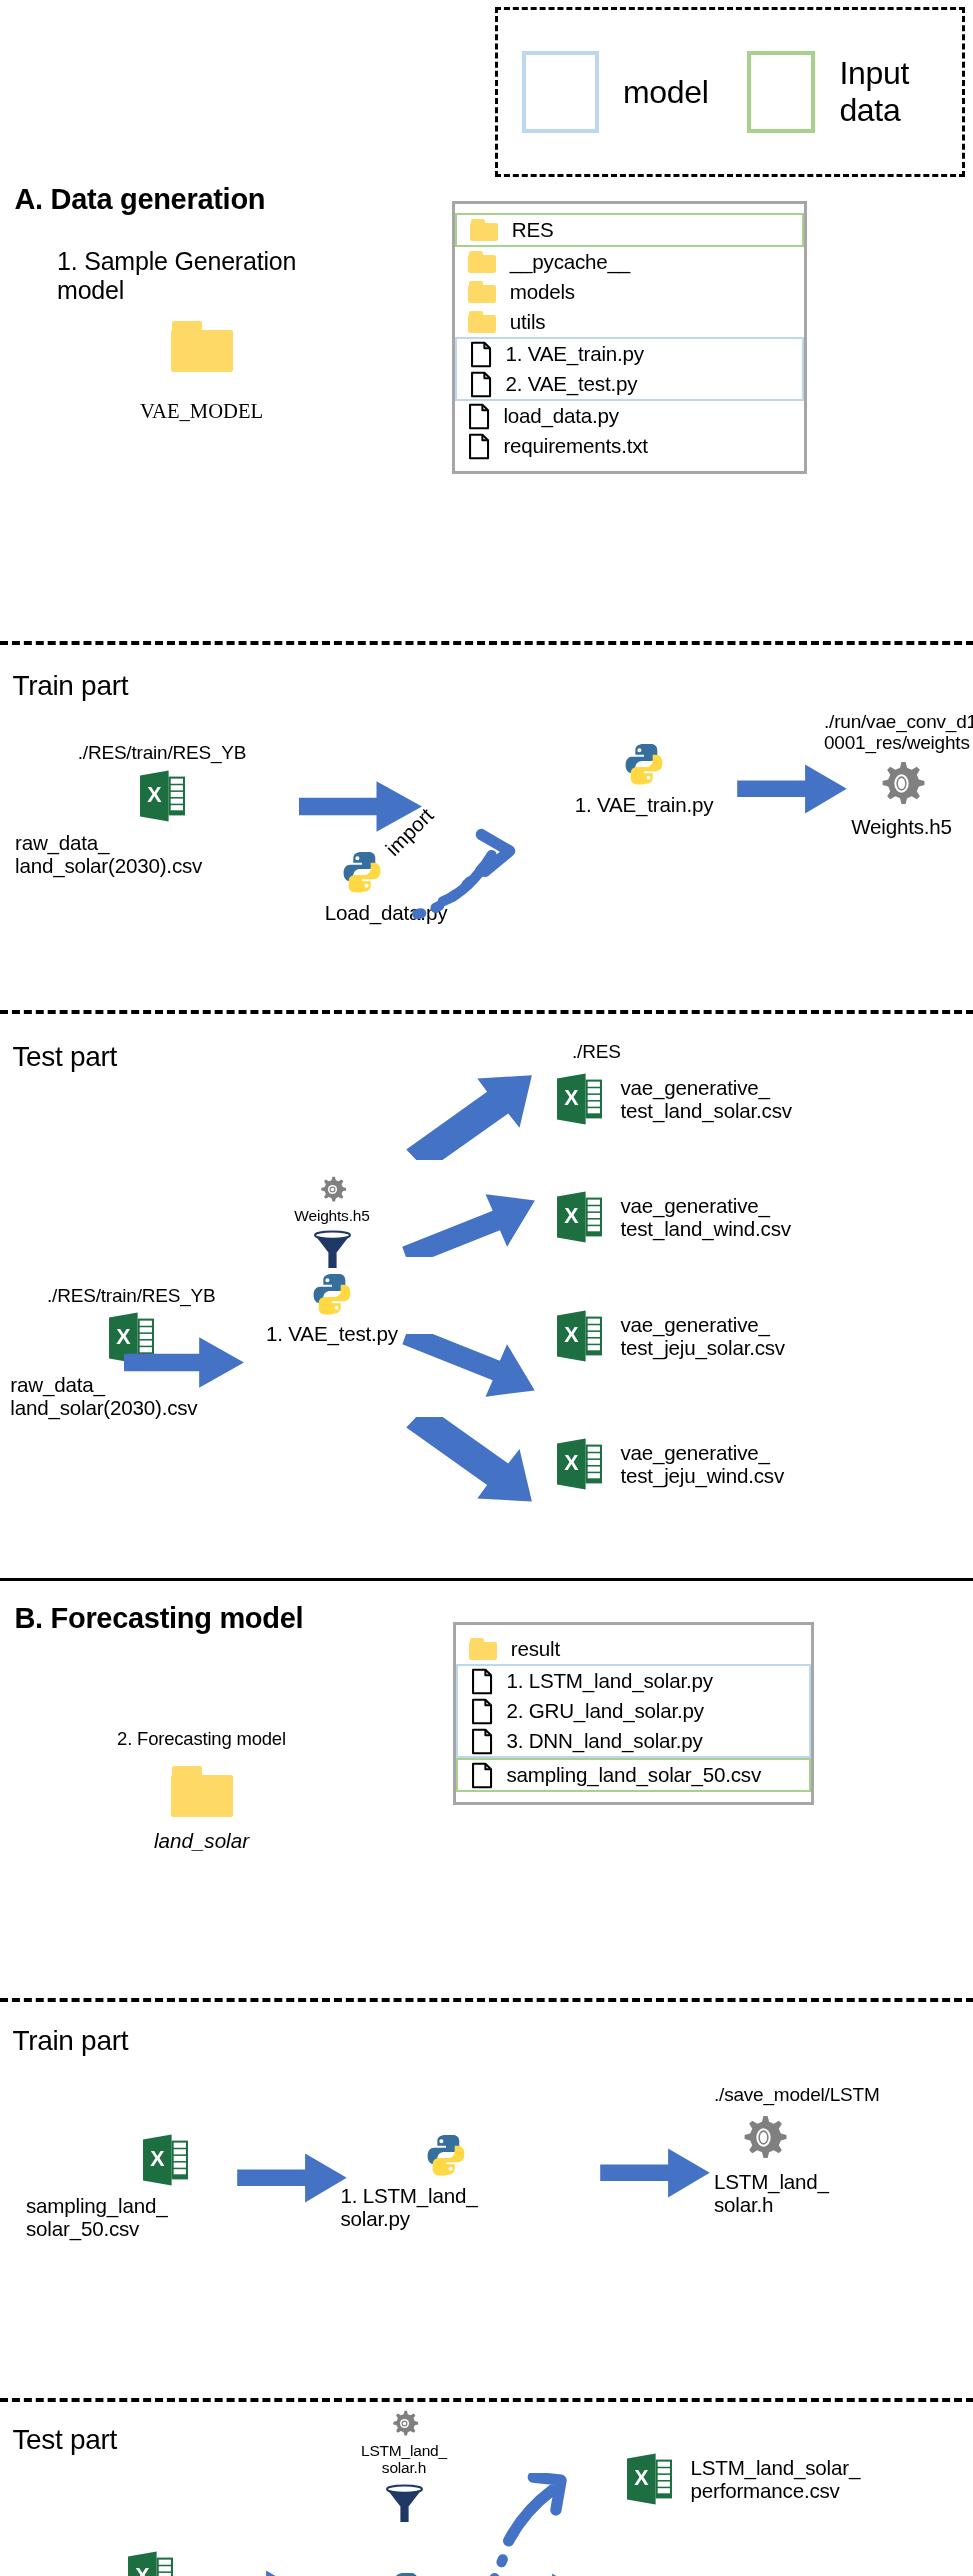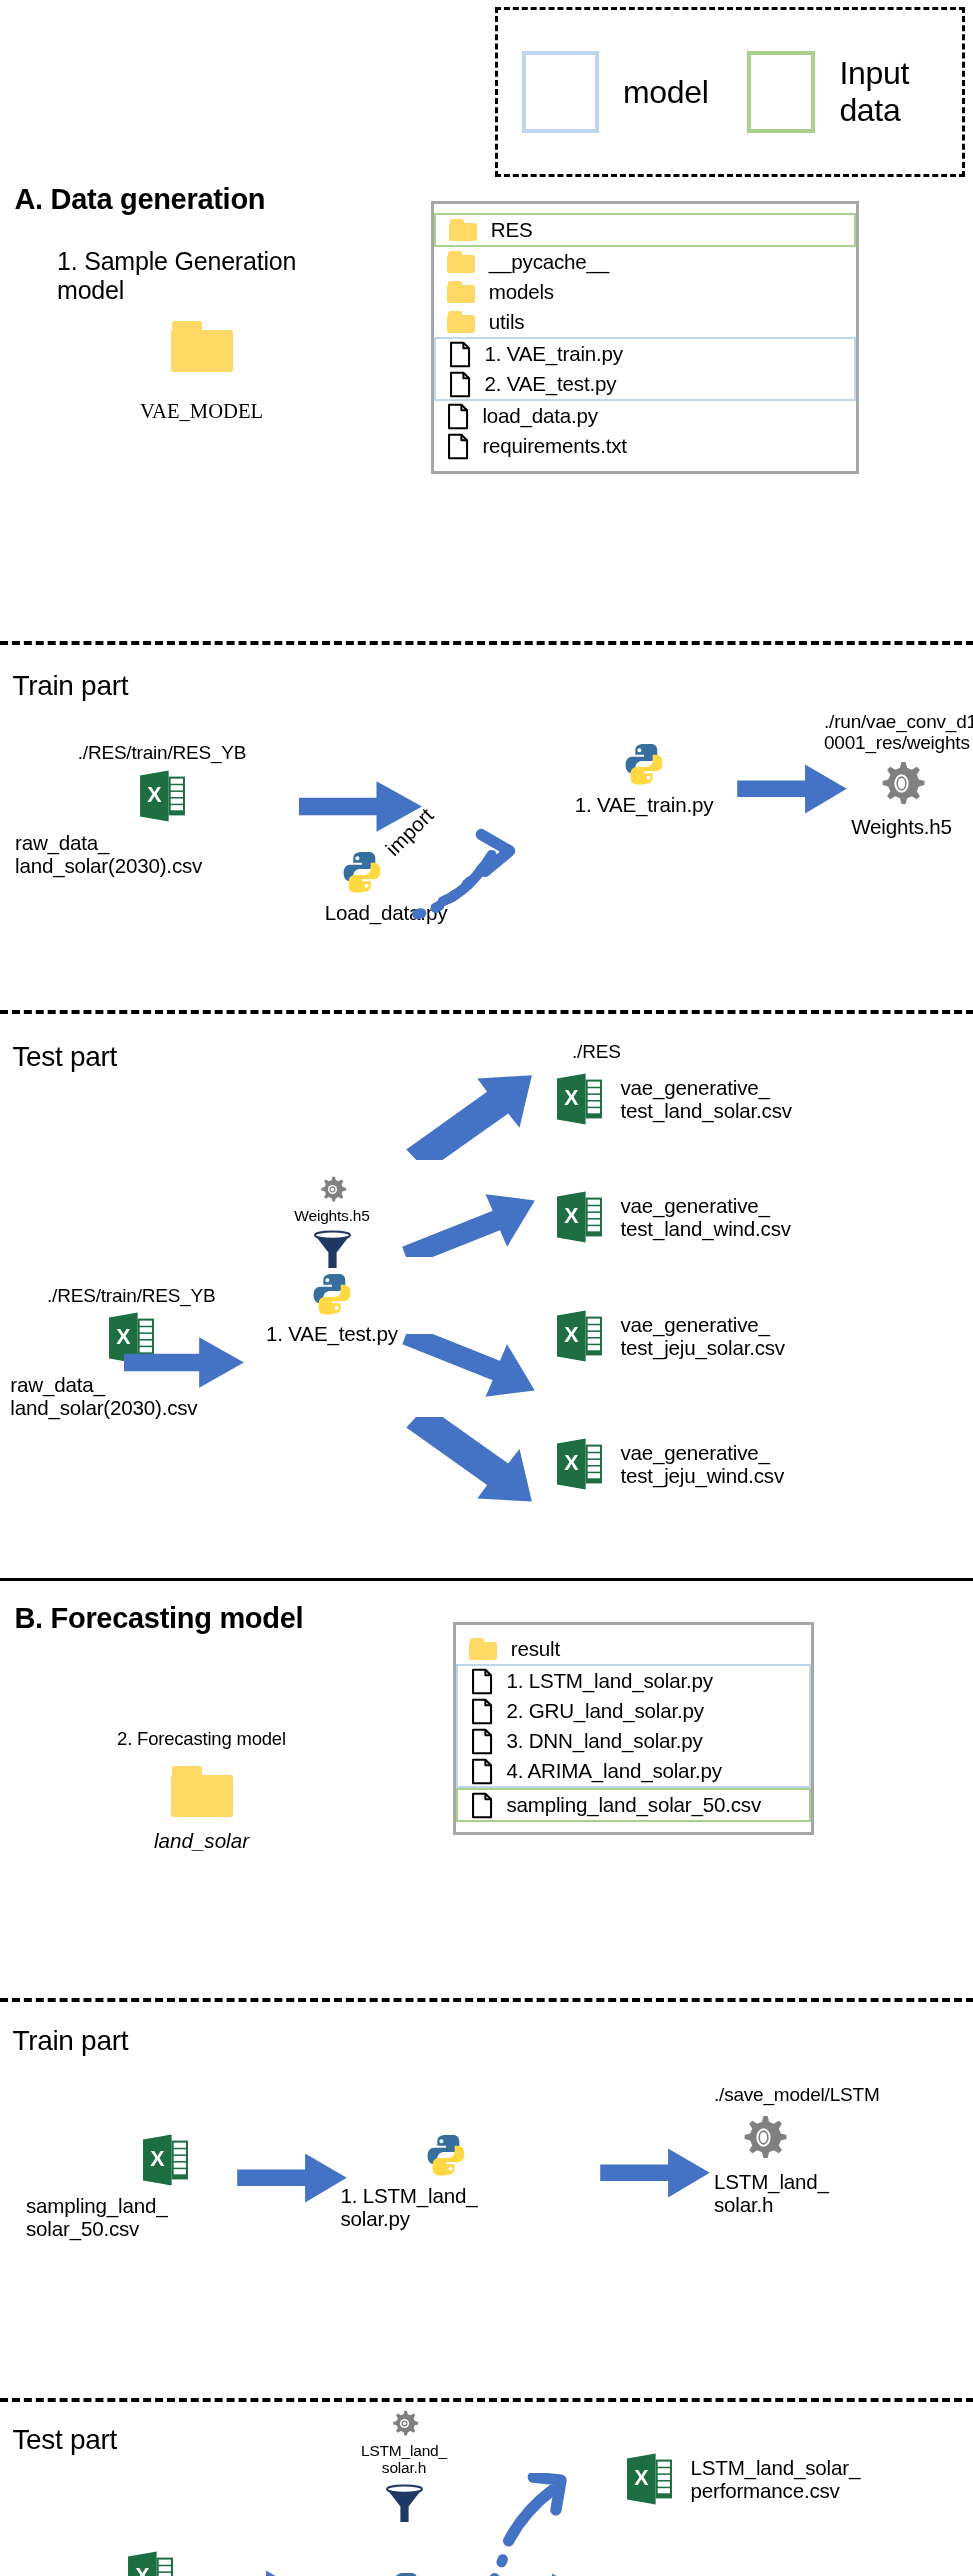--- a/index.html
+++ b/index.html
@@ -81,21 +81,21 @@
   <div style="font-size:25px; text-align:left; letter-spacing:-0.2px;">1. Sample Generation model</div>
   <div style="display:flex; justify-content:center; margin-top:15.5px;">
     <div class="folder" style="width:62px;height:52px;">
       <div class="tab" style="width:30px;height:11.3px;"></div>
       <div class="body" style="top:9.3px;width:62px;height:42px;"></div>
     </div>
   </div>
   <div style="font-size:20.6px; text-align:center; margin-top:27px;font-family:Liberation Serif, serif;">VAE_MODEL</div>
 </div>
 
-<div class="abs tree-panel" id="tree-a" style="left:431px; top:201px; width:428px;">
+<div class="abs tree-panel" id="tree-a" style="left:452px; top:201px; width:355px;">
     <div class="grp input">
       <div class="tree-row">
         <div class="folder">
           <div class="tab"></div>
           <div class="body"></div>
         </div>
         <span class="tname">RES</span>
       </div>
     </div>
     <div class="tree-row">
@@ -405,27 +405,20 @@
         </svg>
         <span class="tname">2. GRU_land_solar.py</span>
       </div>
       <div class="tree-row">
         <svg class="fileic" viewBox="0 0 42 52">
           <path d="M4 3 h24 l11 11 v35 h-35 z" fill="#fff" stroke="#000" stroke-width="4" stroke-linejoin="round"></path>
           <path d="M28 3 v11 h11" fill="none" stroke="#000" stroke-width="4" stroke-linejoin="round"></path>
         </svg>
         <span class="tname">3. DNN_land_solar.py</span>
       </div>
-      <div class="tree-row">
-        <svg class="fileic" viewBox="0 0 42 52">
-          <path d="M4 3 h24 l11 11 v35 h-35 z" fill="#fff" stroke="#000" stroke-width="4" stroke-linejoin="round"></path>
-          <path d="M28 3 v11 h11" fill="none" stroke="#000" stroke-width="4" stroke-linejoin="round"></path>
-        </svg>
-        <span class="tname">4. ARIMA_land_solar.py</span>
-      </div>
     </div>
     <div class="grp input">
       <div class="tree-row">
         <svg class="fileic" viewBox="0 0 42 52">
           <path d="M4 3 h24 l11 11 v35 h-35 z" fill="#fff" stroke="#000" stroke-width="4" stroke-linejoin="round"></path>
           <path d="M28 3 v11 h11" fill="none" stroke="#000" stroke-width="4" stroke-linejoin="round"></path>
         </svg>
         <span class="tname">sampling_land_solar_50.csv</span>
       </div>
     </div>

